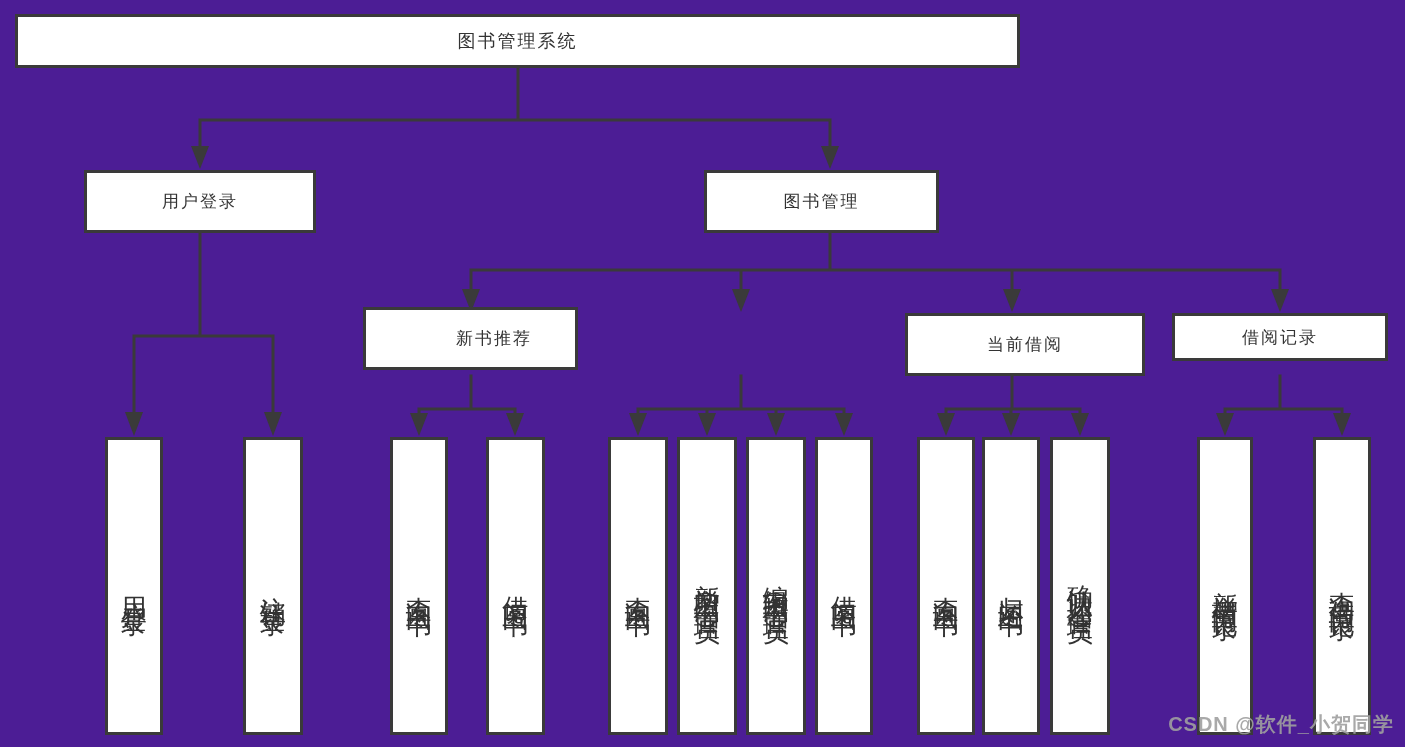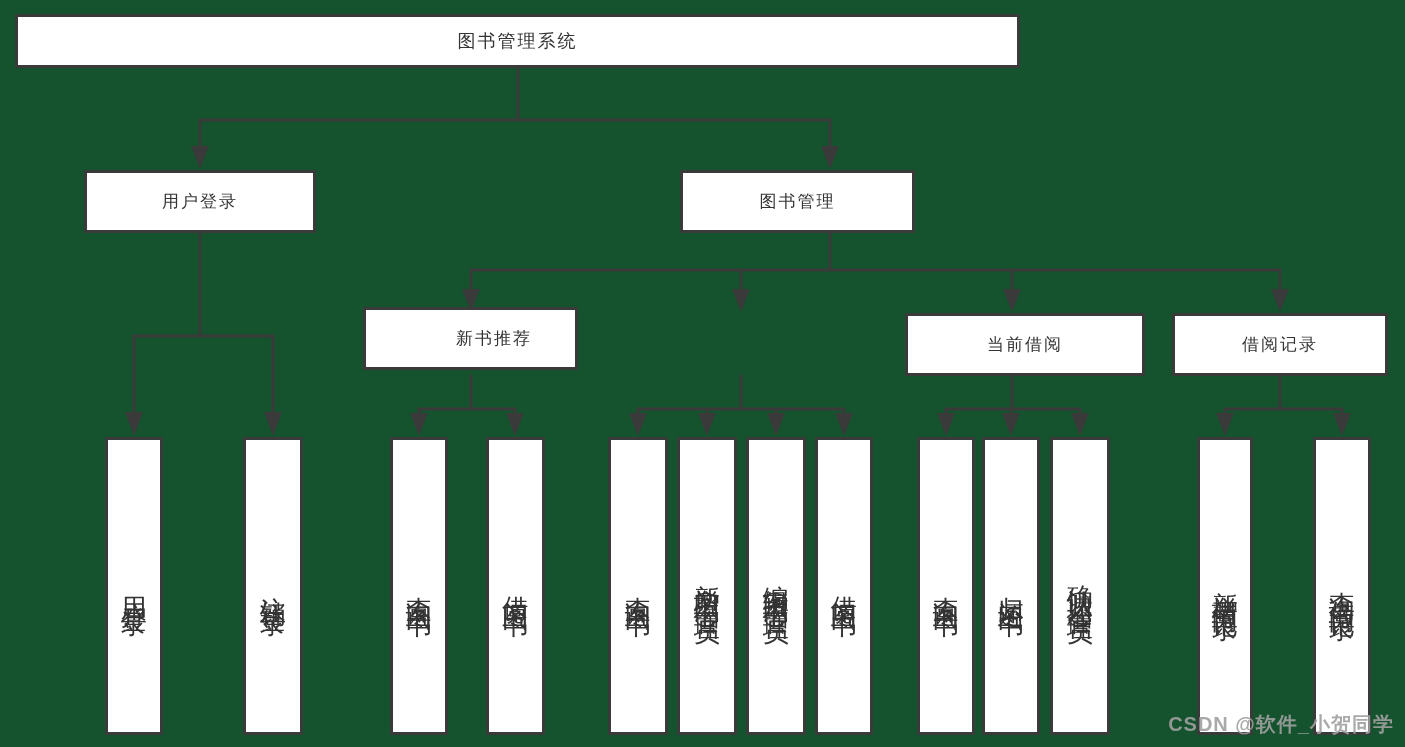--- a/index.html
+++ b/index.html
@@ -1,20 +1,20 @@
 <!DOCTYPE html>
 <html><head>
 <meta charset="utf-8">
 <style>
   html, body { margin: 0; padding: 0; background: #ffffff; }
   .stage {
     position: relative;
     width: 1405px;
     height: 747px;
-    background: #14532d;
+    background: #4c1d95;
     font-family: "Liberation Sans", "DejaVu Sans", sans-serif;
     overflow: hidden;
   }
   .connectors {
     position: absolute;
     left: 0; top: 0;
     width: 1405px; height: 747px;
   }
   .box {
     position: absolute;
@@ -93,25 +93,25 @@
     <g stroke="#3a3a3a" stroke-width="3" stroke-linecap="square" fill="#3a3a3a">
       <path fill="none" d="M1280 376 V409 M1225 409 H1342 M1225 409 V414 M1342 409 V414"></path>
       <polygon stroke="none" points="1216,413 1234,413 1225,436"></polygon>
       <polygon stroke="none" points="1333,413 1351,413 1342,436"></polygon>
     </g>
   </svg>
 
   <div class="box root-box" style="left:15px; top:14px; width:1005px; height:54px;">图书管理系统</div>
 
   <div class="box h-box" style="left:84px; top:170px; width:232px; height:63px;">用户登录</div>
-  <div class="box h-box" style="left:680px; top:170px; width:235px; height:63px;">图书管理</div>
+  <div class="box h-box" style="left:704px; top:170px; width:235px; height:63px;">图书管理</div>
 
   <div class="box h-box" style="left:363px; top:307px; width:215px; height:63px;padding-left:47px;">新书推荐</div>
   <div class="box h-box" style="left:905px; top:313px; width:240px; height:63px;">当前借阅</div>
-  <div class="box h-box" style="left:1172px; top:313px; width:216px; height:63px;">借阅记录</div>
+  <div class="box h-box" style="left:1172px; top:313px; width:216px; height:48px;">借阅记录</div>
 
   <div class="box v-box" style="left:105px; top:437px; width:58px; height:298px;">
     <span>用户登录</span>
   </div>
   <div class="box v-box" style="left:243px; top:437px; width:60px; height:298px;">
     <span>注销登录</span>
   </div>
 
   <div class="box v-box" style="left:390px; top:437px; width:58px; height:298px;">
     <span>查询图书</span>

